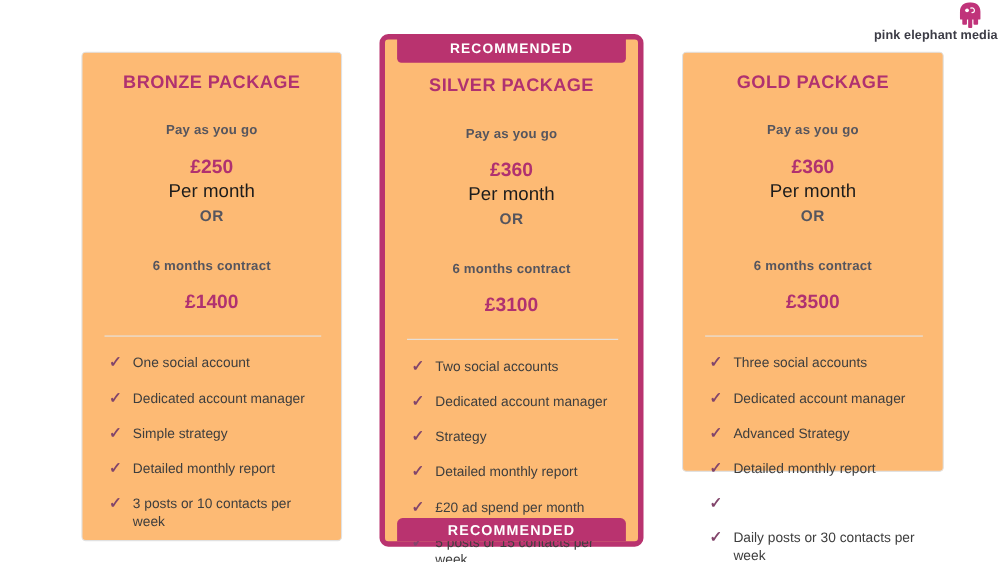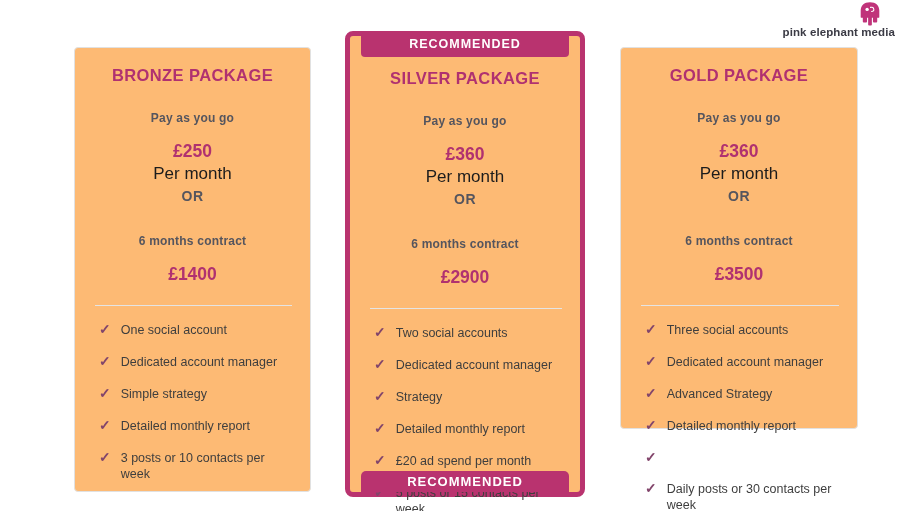--- a/index.html
+++ b/index.html
@@ -6,21 +6,21 @@
   html,body { background:#ffffff; }
   .page {
     position:relative;
     width:911px; height:511px;
     background:#ffffff;
     overflow:hidden;
     font-family:"Liberation Sans", sans-serif;
   }
 
   
-  .brand { position:absolute; top:1px; right:16px; width:100px; height:42px; }
+  .brand { position:absolute; top:1px; right:4px; width:100px; height:42px; }
   .brand .mark { position:absolute; top:1px; right:14px; width:22px; height:24px; }
   .brand .brand-name {
     position:absolute; top:25px; right:0;
     font-size:11.5px; font-weight:700; color:#3b3b45;
     white-space:nowrap; letter-spacing:0.1px;
   }
 
   
   .card {
     position:absolute; background:#fdba74; text-align:center;
@@ -117,21 +117,21 @@
   </div>
 
   <div class="card card-silver">
     <div class="ribbon ribbon-top">RECOMMENDED</div>
     <div class="pkg-title">SILVER PACKAGE</div>
     <div class="pay-label">Pay as you go</div>
     <div class="price">£360</div>
     <div class="per-month">Per month</div>
     <div class="or-label">OR</div>
     <div class="contract-label">6 months contract</div>
-    <div class="contract-price">£2900</div>
+    <div class="contract-price">£3100</div>
     <div class="divider"></div>
     <div class="features">
       <div class="feature">
         <span class="check">✓</span>
         <span class="feature-text">Two social accounts</span>
       </div>
       <div class="feature">
         <span class="check">✓</span>
         <span class="feature-text">Dedicated account manager</span>
       </div>

